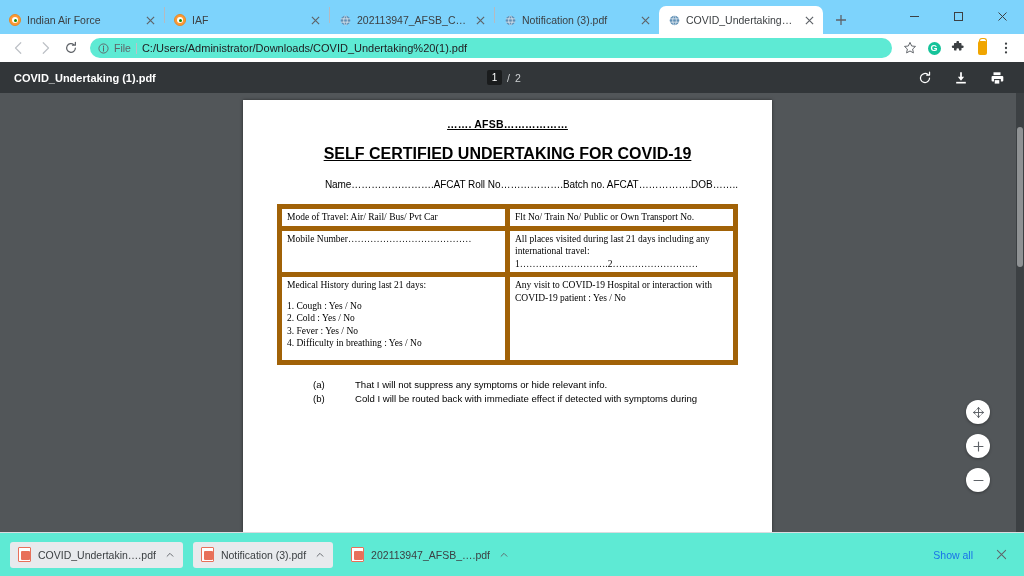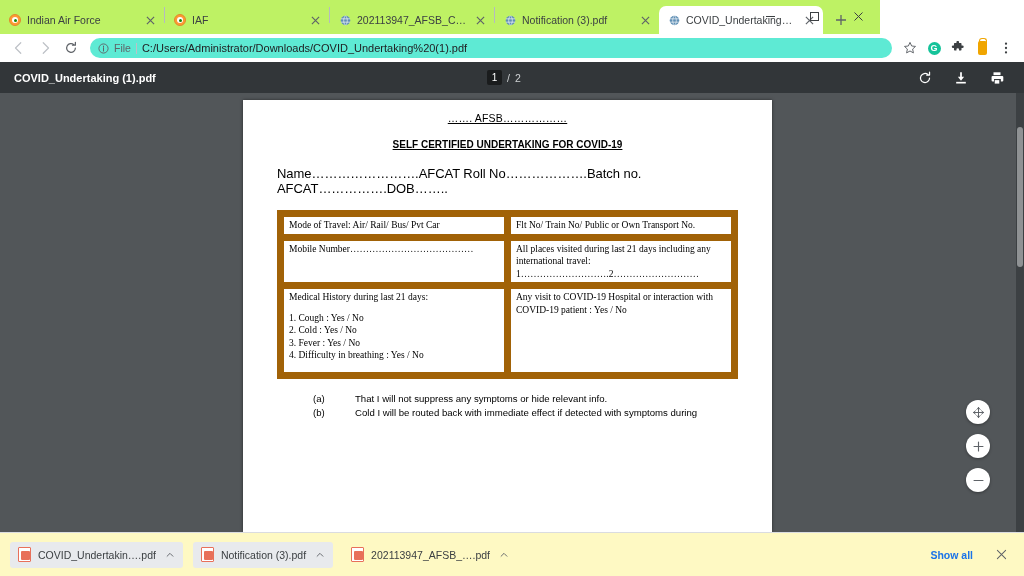--- a/index.html
+++ b/index.html
@@ -16,22 +16,22 @@
     position: relative;
     width: 1024px;
     height: 576px;
     background: #ffffff;
   }
 
   
   .tabstrip {
     position: absolute;
     left: 0; top: 0;
-    width: 880px; height: 34px;
-    background: #bef264;
+    width: 1024px; height: 34px;
+    background: #7dd3fc;
     display: flex;
     align-items: center;
   }
   .tabs-area {
     display: flex;
     align-items: flex-end;
     height: 34px;
     flex: 0 0 auto;
   }
   .tab {
@@ -320,49 +320,50 @@
     overflow: hidden;
     font-family: "Liberation Sans", sans-serif;
     color: #000000;
   }
   .page-inner {
     padding: 12px 34px 0 34px;
   }
   .doc-afsb {
     text-align: center;
     font-size: 10.5px;
-    font-weight: normal;
+    font-weight: bold;
     text-decoration: underline;
     letter-spacing: 0.2px;
+    margin-top: 6px;
   }
   .doc-heading {
     text-align: center;
-    font-size: 10px;
+    font-size: 16px;
     font-weight: bold;
     text-decoration: underline;
     margin-top: 15px;
   }
   .doc-nameline {
-    text-align: left;
-    font-size: 13px;
+    text-align: right;
+    font-size: 10px;
     margin-top: 16px;
     letter-spacing: -0.05px;
   }
 
   table.doc-table {
     margin-top: 14px;
     width: 100%;
     border-collapse: collapse;
     font-family: "Liberation Serif", serif;
     font-size: 9.5px;
     color: #000;
     table-layout: fixed;
   }
   table.doc-table td {
-    border: 7px solid #a16207;
+    border: 5px solid #a16207;
     padding: 2px 4px 2px 5px;
     vertical-align: top;
     line-height: 1.32;
   }
   td.col-l { width: 50%; }
   td.col-r { width: 50%; }
   .cellline { display: block; }
   .spacer-line { display: block; height: 8px; }
 
   .undertaking {
@@ -381,21 +382,21 @@
   }
   .clause-row { display: flex; }
   .clause-label { width: 42px; flex: 0 0 42px; }
   .clause-text { flex: 1 1 auto; }
 
   
   .shelf {
     position: absolute;
     left: 0; top: 532px;
     width: 1024px; height: 44px;
-    background: #fef9c3;
+    background: #5eead4;
     border-top: 1px solid #dadce0;
     display: flex;
     align-items: center;
     padding: 0 10px;
   }
   .dl-item {
     height: 26px;
     display: flex;
     align-items: center;
     gap: 7px;
@@ -436,21 +437,20 @@
     display: flex;
     align-items: center;
     gap: 10px;
   }
   .showall {
     font-size: 10.5px;
     color: #1a73e8;
     padding: 3px 9px;
     border-radius: 3px;
     white-space: nowrap;
-    font-weight: bold;
   }
   .shelf-close {
     width: 18px; height: 18px;
     display: flex; align-items: center; justify-content: center;
     color: #5f6368;
     margin-right: 4px;
   }
   .shelf-close svg { display: block; }
 </style>
 </head>

